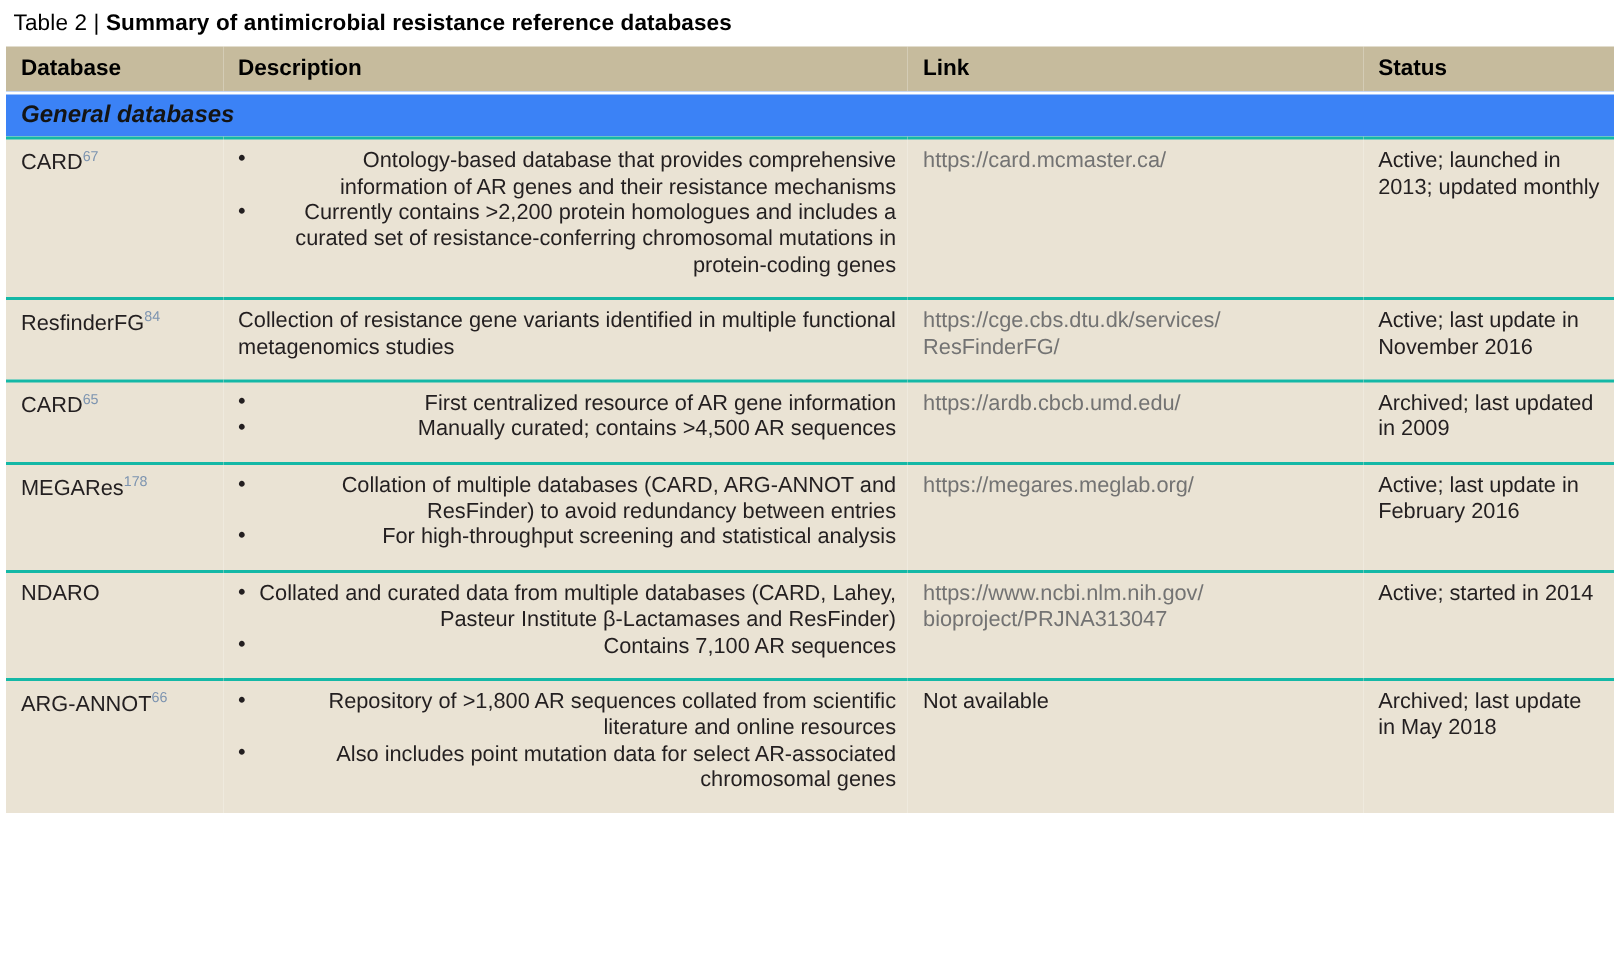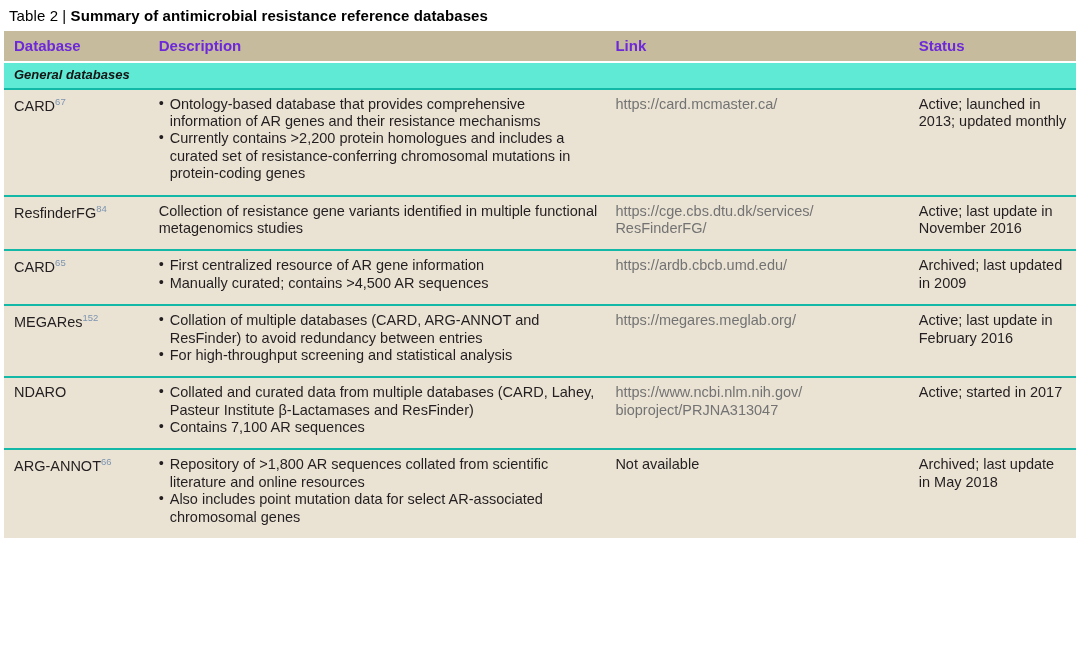--- a/index.html
+++ b/index.html
@@ -17,36 +17,36 @@
     border-collapse:separate; border-spacing:0;
     font-size:14.5px; line-height:1.2;
   }
   col.c-db     { width:13.5%; }
   col.c-desc   { width:42.6%; }
   col.c-link   { width:28.3%; }
   col.c-status { width:15.6%; }
 
   thead th {
     background:#c6bb9d; text-align:left; font-weight:bold;
-    font-size:15px; padding:6px 8px 6px 10px; color:#6d28d9;
+    font-size:15px; padding:6px 8px 6px 10px; color:#000000;
   }
   tr.section-row td {
-    background:#5eead4; border-top:2px solid #ffffff;
-    font-weight:bold; font-style:italic; font-size:13px;
+    background:#3b82f6; border-top:2px solid #ffffff;
+    font-weight:bold; font-style:italic; font-size:16px;
     padding:4px 10px 5px 10px; color:#141414;
   }
   tr.data-row td {
     background:#eae3d4; border-top:2px solid #14b8a6;
     vertical-align:top; padding:6px 8px 12px 10px;
   }
   td.db-cell { font-size:14.5px; }
   td.db-cell sup { color:#7d94b0; font-size:9.5px; }
 
   ul.bullets { margin:0; padding:0; list-style:none; }
-  ul.bullets li { position:relative; padding-left:11px; }
+  ul.bullets li { position:relative; padding-left:11px;text-align:right; }
   ul.bullets li::before { content:"\2022"; position:absolute; left:0; top:-1px; }
 
   td.link-cell { color:#567a9e; }
   a.db-link { color:#737373; text-decoration:none; cursor:pointer; }
   td.status-cell { padding-left:8px; padding-right:4px; }
 </style>
 </head>
 <body>
 
 <div class="page">
@@ -101,41 +101,41 @@
             <ul class="bullets">
               <li>First centralized resource of AR gene information</li>
               <li>Manually curated; contains &gt;4,500 AR sequences</li>
             </ul>
           </td>
     <td class="link-cell"><a class="db-link" href="#">https://ardb.cbcb.umd.edu/</a></td>
     <td class="status-cell">Archived; last updated in 2009</td>
   </tr>
 
   <tr class="data-row">
-    <td class="db-cell"><span>MEGARes</span><sup>152</sup></td>
+    <td class="db-cell"><span>MEGARes</span><sup>178</sup></td>
     <td class="desc-cell">
             <ul class="bullets">
               <li>Collation of multiple databases (CARD, ARG-ANNOT and ResFinder) to avoid redundancy between entries</li>
               <li>For high-throughput screening and statistical analysis</li>
             </ul>
           </td>
     <td class="link-cell"><a class="db-link" href="#">https://megares.meglab.org/</a></td>
     <td class="status-cell">Active; last update in February 2016</td>
   </tr>
 
   <tr class="data-row">
     <td class="db-cell"><span>NDARO</span></td>
     <td class="desc-cell">
             <ul class="bullets">
               <li>Collated and curated data from multiple databases (CARD, Lahey, Pasteur Institute β-Lactamases and ResFinder)</li>
               <li>Contains 7,100 AR sequences</li>
             </ul>
           </td>
     <td class="link-cell"><a class="db-link" href="#">https://www.ncbi.nlm.nih.gov/<wbr>bioproject/PRJNA313047</a></td>
-    <td class="status-cell">Active; started in 2017</td>
+    <td class="status-cell">Active; started in 2014</td>
   </tr>
 
   <tr class="data-row">
     <td class="db-cell"><span>ARG-ANNOT</span><sup>66</sup></td>
     <td class="desc-cell">
             <ul class="bullets">
               <li>Repository of &gt;1,800 AR sequences collated from scientific literature and online resources</li>
               <li>Also includes point mutation data for select AR-associated chromosomal genes</li>
             </ul>
           </td>

